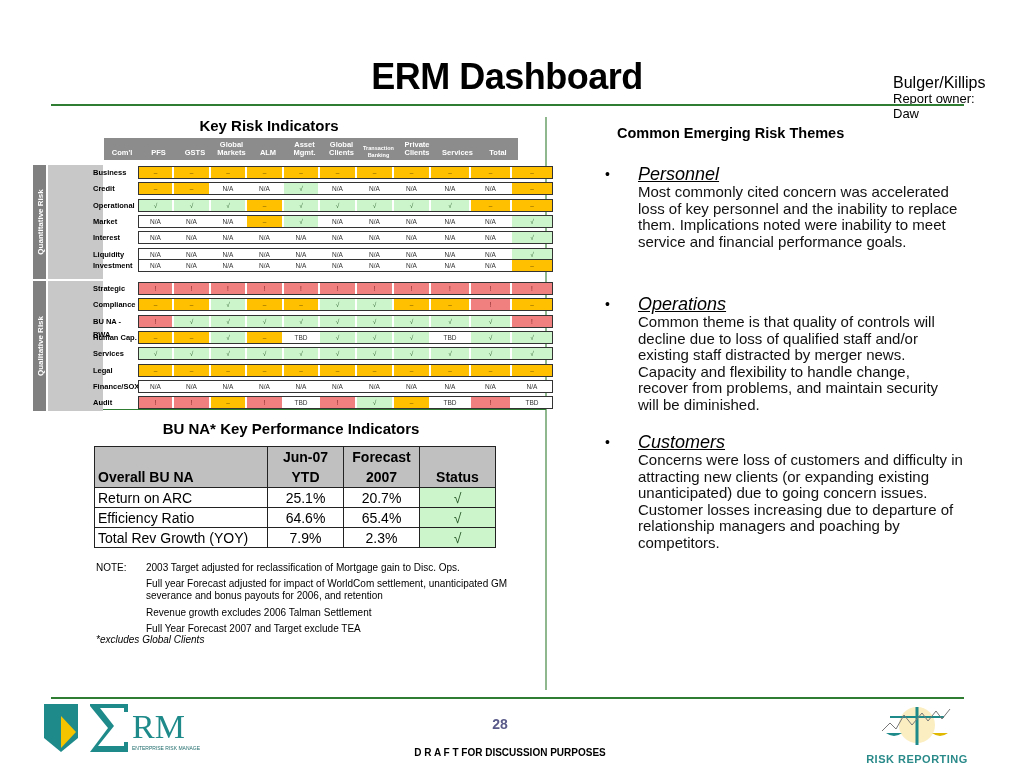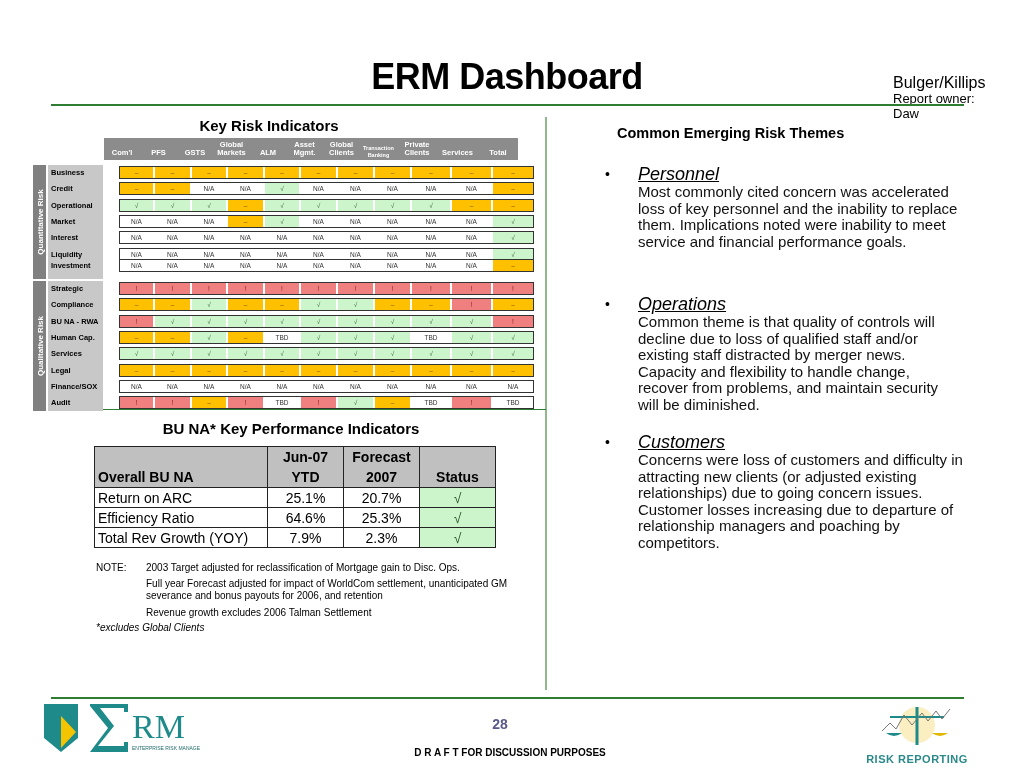--- a/index.html
+++ b/index.html
@@ -23,21 +23,21 @@
   .kri-title { left: 104px; width: 330px; top: 117px; text-align: center; font-size: 15px; font-weight: bold; }
   .kri-header { left: 104px; top: 138px; width: 414px; height: 22px; background: #8c8c8c; display: flex; }
   .kri-header .hc { color: #fff; font-size: 7.5px; font-weight: bold; text-align: center; display: flex; align-items: flex-end; justify-content: center; padding-bottom: 2px; line-height: 1.15; }
   .kri-header .hc.small { font-size: 5.5px; }
 
   .group-label { left: 33px; width: 13px; background: #808080; color: #fff; }
   .group-label span { position: absolute; left: 50%; top: 50%; transform: translate(-50%,-50%) rotate(-90deg); white-space: nowrap; font-size: 8px; font-weight: bold; }
   .rowlabels { left: 48px; width: 55px; background: #c8c8c8; }
 
   .kri-row { position: absolute; left: 48px; height: 13px; display: flex; }
-  .kri-row .rl { width: 71px; font-size: 7.5px; font-weight: bold; padding-left: 3px; line-height: 13px; }
+  .kri-row .rl { width: 48px; font-size: 7.5px; font-weight: bold; padding-left: 3px; line-height: 13px; margin-left: 42px; }
   .kri-row .cells { display: flex; height: 13px; border: 1px solid #333; border-left-width: 1px; }
   .kri-row .cell { font-size: 6.5px; text-align: center; line-height: 11px; border-right: 2px solid #fff; }
   .kri-row .cell:last-child { border-right: none; }
   .c-amber { background: #ffc000; color: #7a5a00; }
   .c-green { background: #ccf5cc; color: #3a6b3a; }
   .c-red { background: #f08080; color: #7a1f1f; }
   .c-white { background: #ffffff; color: #333; }
 
   
   .kpi-title { left: 96px; width: 390px; top: 420px; text-align: center; font-size: 15px; font-weight: bold; }
@@ -426,21 +426,21 @@
   <tbody>
     <tr>
       <td>Return on ARC</td>
       <td class="num">25.1%</td>
       <td class="num">20.7%</td>
       <td class="status">√</td>
     </tr>
     <tr>
       <td>Efficiency Ratio</td>
       <td class="num">64.6%</td>
-      <td class="num">25.3%</td>
+      <td class="num">65.4%</td>
       <td class="status">√</td>
     </tr>
     <tr>
       <td>Total Rev Growth (YOY)</td>
       <td class="num">7.9%</td>
       <td class="num">2.3%</td>
       <td class="status">√</td>
     </tr>
   </tbody>
 </table>
@@ -453,40 +453,41 @@
   <div class="note-row">
       <div class="note-label"></div>
       <div class="note-text">Full year Forecast adjusted for impact of WorldCom settlement, unanticipated GM severance and bonus payouts for 2006, and retention</div>
     </div>
   <div class="note-row">
       <div class="note-label"></div>
       <div class="note-text">Revenue growth excludes 2006 Talman Settlement</div>
     </div>
   <div class="note-row">
       <div class="note-label"></div>
+      <div class="note-text">Full Year Forecast 2007 and Target exclude TEA</div>
     </div>
   <div class="note-footnote">*excludes Global Clients</div>
 </div>
 
 <div class="abs themes-title">Common Emerging Risk Themes</div>
 
 <div class="abs theme" style="top:164px;">
   <span class="bullet">•</span>
   <div class="head">Personnel</div>
   <div class="body" style="width:320px;">Most commonly cited concern was accelerated loss of key personnel and the inability to replace them.  Implications noted were inability to meet service and financial performance goals.</div>
 </div>
 <div class="abs theme" style="top:294px;">
   <span class="bullet">•</span>
   <div class="head">Operations</div>
   <div class="body" style="width:320px;">Common theme is that quality of controls will decline due to loss of qualified staff and/or existing staff distracted by merger news.  Capacity and flexibility to handle change, recover from problems, and maintain security will be diminished.</div>
 </div>
 <div class="abs theme" style="top:432px;">
   <span class="bullet">•</span>
   <div class="head">Customers</div>
-  <div class="body" style="width:330px;">Concerns were loss of customers and difficulty in attracting new clients (or adjusted existing relationships) due to going concern issues.  Customer losses increasing due to departure of relationship managers and poaching by competitors.</div>
+  <div class="body" style="width:330px;">Concerns were loss of customers and difficulty in attracting new clients (or expanding existing unanticipated) due to going concern issues.  Customer losses increasing due to departure of relationship managers and poaching by competitors.</div>
 </div>
 
 <div class="abs logo-shield">
   <svg width="38" height="52" viewBox="0 0 38 52">
     <path d="M2 2 H36 V36 L19 50 L2 36 Z" fill="#1f8a8a"></path>
     <path d="M19 14 L34 30 L19 46 Z" fill="#f5c400"></path>
   </svg>
 </div>
 <div class="abs logo-erm">
   <svg width="112" height="52" viewBox="0 0 112 52">

